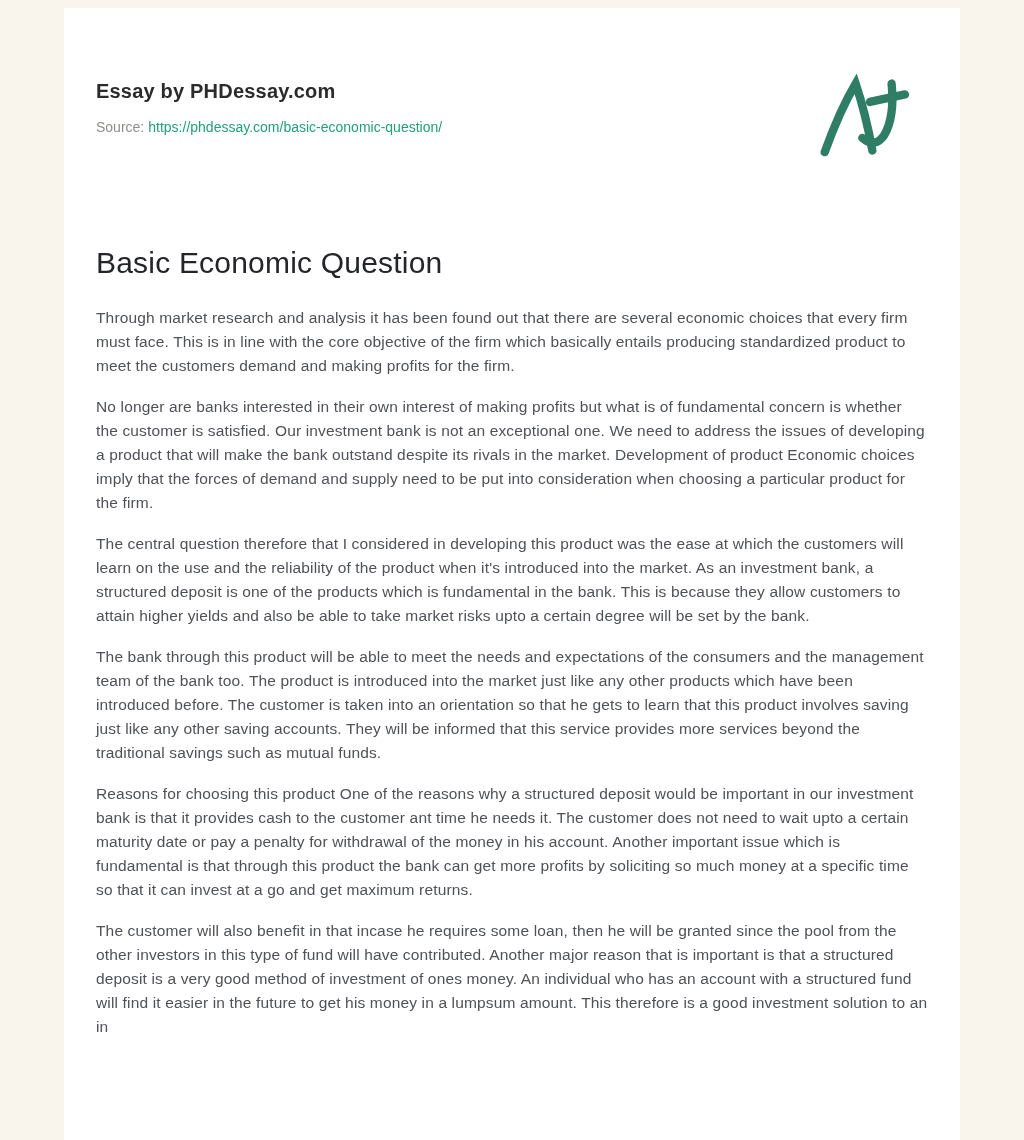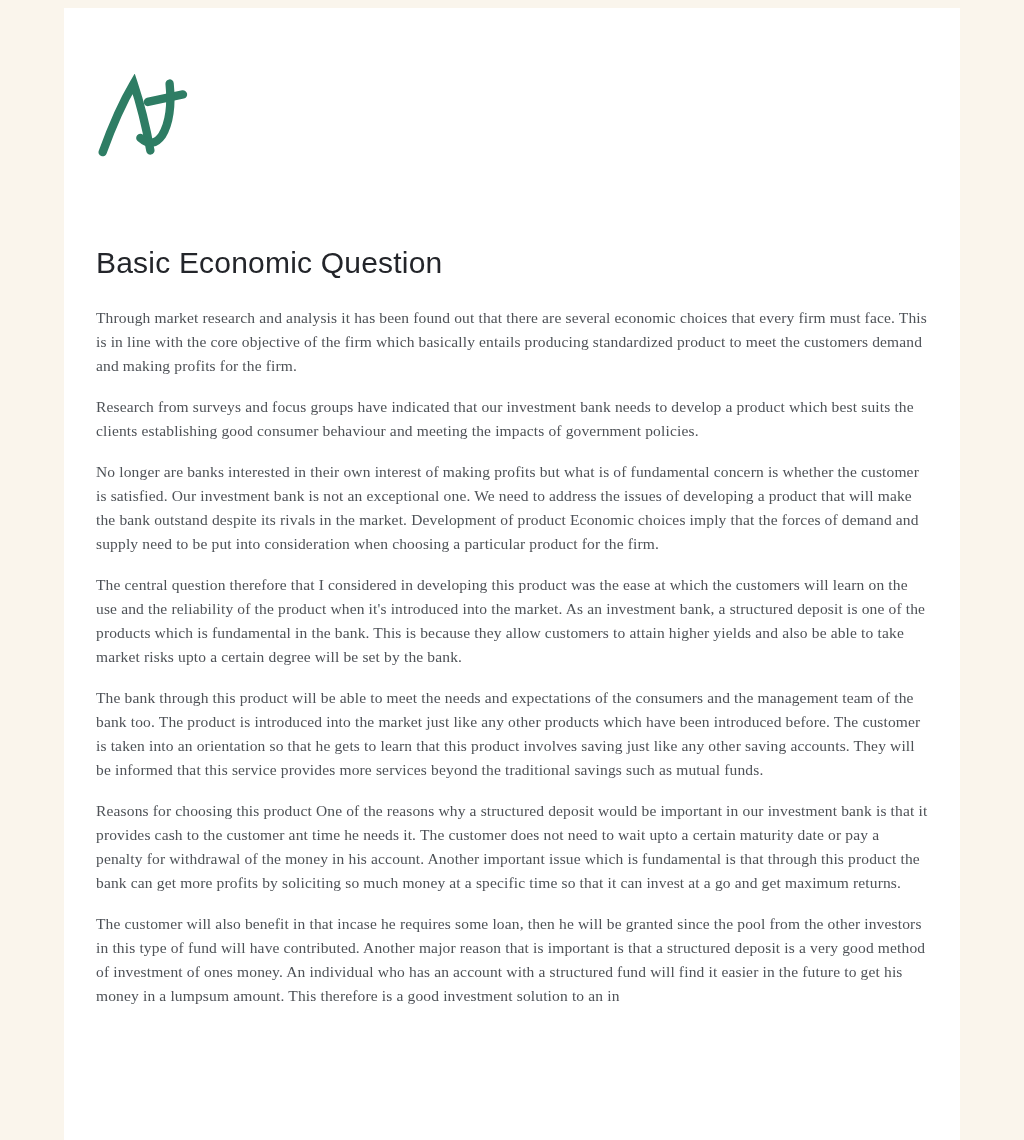--- a/index.html
+++ b/index.html
@@ -50,53 +50,57 @@
   }
   .title {
     margin-top: 86px;
     font-size: 30px;
     font-weight: 400;
     color: #23252A;
     letter-spacing: 0.2px;
   }
   .essay-body {
     margin-top: 26px;
-    font-family: Liberation Serif, serif;
   }
   .essay-body p {
     font-size: 15.5px;
     line-height: 24px;
     color: #4E5257;
     margin-bottom: 17px;
     letter-spacing: 0.15px;
   }
 </style>
 </head>
 <body>
 
 <div class="card">
 
   <div class="header">
+    <div>
+      <div class="byline">Essay by PHDessay.com</div>
+      <div class="source-line">
+        <span>Source:</span><a href="#">https://phdessay.com/basic-economic-question/</a>
+      </div>
+    </div>
 
     <div class="logo">
       <svg viewBox="0 0 110 100" width="92" height="86" aria-hidden="true">
         <g fill="none" stroke="#2E7D64" stroke-width="10" stroke-linecap="round">
           <path d="M8 92 Q 26 42 45 10 Q 57 46 65 90"></path>
           <path d="M62 32 L 104 23"></path>
           <path d="M88 10 Q 92 50 79 72 Q 68 88 53 75"></path>
         </g>
       </svg>
     </div>
   </div>
 
   <h1 class="title">Basic Economic Question</h1>
 
   <div class="essay-body">
     <p>Through market research and analysis it has been found out that there are several economic choices that every firm must face. This is in line with the core objective of the firm which basically entails producing standardized product to meet the customers demand and making profits for the firm.</p>
-    <p>Research from surveys and focus groups have indicated that our investment bank needs to develop a product which best suits the clients establishing good consumer behaviour and meeting the impacts of government policies.</p>
     <p>No longer are banks interested in their own interest of making profits but what is of fundamental concern is whether the customer is satisfied. Our investment bank is not an exceptional one. We need to address the issues of developing a product that will make the bank outstand despite its rivals in the market. Development of product Economic choices imply that the forces of demand and supply need to be put into consideration when choosing a particular product for the firm.</p>
     <p>The central question therefore that I considered in developing this product was the ease at which the customers will learn on the use and the reliability of the product when it's introduced into the market. As an investment bank, a structured deposit is one of the products which is fundamental in the bank. This is because they allow customers to attain higher yields and also be able to take market risks upto a certain degree will be set by the bank.</p>
     <p>The bank through this product will be able to meet the needs and expectations of the consumers and the management team of the bank too. The product is introduced into the market just like any other products which have been introduced before. The customer is taken into an orientation so that he gets to learn that this product involves saving just like any other saving accounts. They will be informed that this service provides more services beyond the traditional savings such as mutual funds.</p>
     <p>Reasons for choosing this product One of the reasons why a structured deposit would be important in our investment bank is that it provides cash to the customer ant time he needs it. The customer does not need to wait upto a certain maturity date or pay a penalty for withdrawal of the money in his account. Another important issue which is fundamental is that through this product the bank can get more profits by soliciting so much money at a specific time so that it can invest at a go and get maximum returns.</p>
     <p>The customer will also benefit in that incase he requires some loan, then he will be granted since the pool from the other investors in this type of fund will have contributed. Another major reason that is important is that a structured deposit is a very good method of investment of ones money. An individual who has an account with a structured fund will find it easier in the future to get his money in a lumpsum amount. This therefore is a good investment solution to an in</p>
   </div>
 
 </div>
 
 </body></html>

